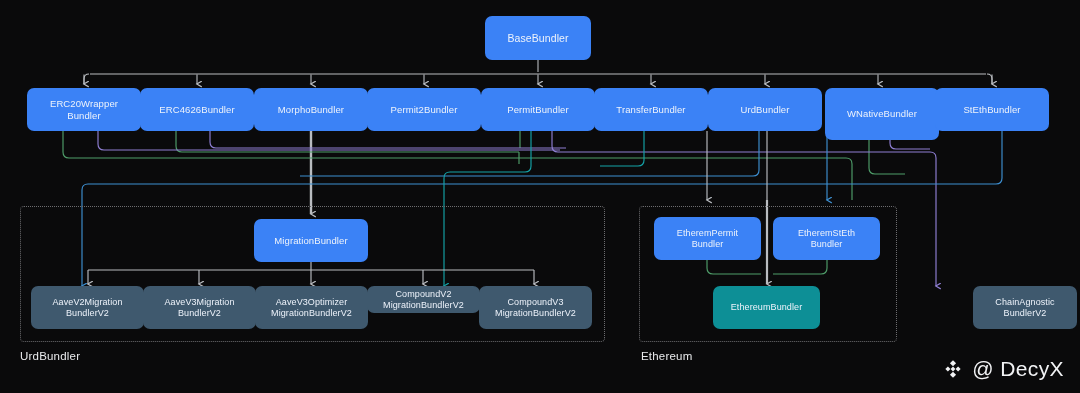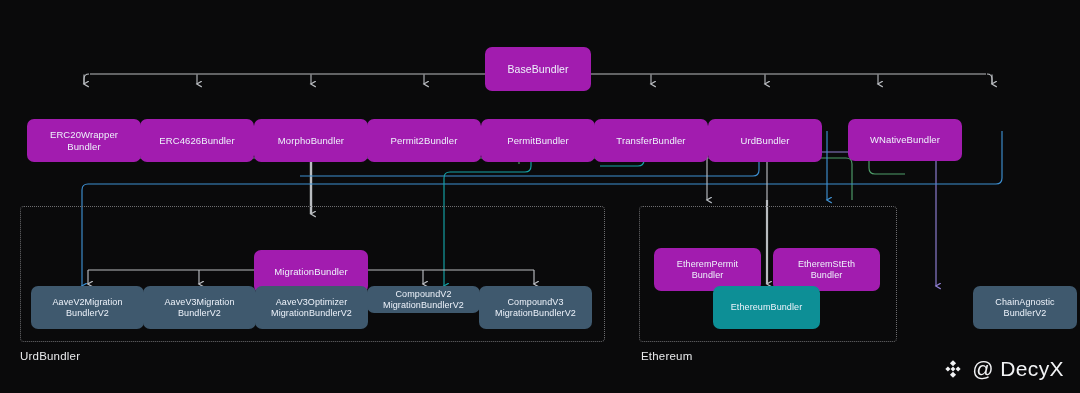--- a/index.html
+++ b/index.html
@@ -19,21 +19,21 @@
     box-sizing:border-box;
     border-radius:7px;
     display:flex;align-items:center;justify-content:center;
     text-align:center;
     color:#eef3fb;
     line-height:1.22;
     letter-spacing:.1px;
     padding:2px 4px;
     z-index:3;
   }
-  .blue{background:#a21caf;margin-top:31px;}
+  .blue{background:#3b82f6;}
   .slate{background:#3f596e;}
   .teal{background:#0d8f96;}
   .n-root{font-size:10.5px;}
   .n-mid{font-size:9.5px;}
   .n-small{font-size:9px;}
   .group{
     position:absolute;
     box-sizing:border-box;
     border:1.5px dotted #6d6d70;
     border-radius:4px;
@@ -169,21 +169,22 @@
   <div class="node blue n-root" style="left:485px;top:16px;width:106px;height:44px;">BaseBundler</div>
 
   <div class="node blue n-mid" style="left:27px;top:88px;width:114px;height:43px;white-space:pre-line;">ERC20Wrapper
 Bundler</div>
   <div class="node blue n-mid" style="left:140px;top:88px;width:114px;height:43px;white-space:pre-line;">ERC4626Bundler</div>
   <div class="node blue n-mid" style="left:254px;top:88px;width:114px;height:43px;white-space:pre-line;">MorphoBundler</div>
   <div class="node blue n-mid" style="left:367px;top:88px;width:114px;height:43px;white-space:pre-line;">Permit2Bundler</div>
   <div class="node blue n-mid" style="left:481px;top:88px;width:114px;height:43px;white-space:pre-line;">PermitBundler</div>
   <div class="node blue n-mid" style="left:594px;top:88px;width:114px;height:43px;white-space:pre-line;">TransferBundler</div>
   <div class="node blue n-mid" style="left:708px;top:88px;width:114px;height:43px;white-space:pre-line;">UrdBundler</div>
-  <div class="node blue n-mid" style="left:848px;top:88px;width:114px;height:42px;white-space:pre-line;">WNativeBundler</div>
+  <div class="node blue n-mid" style="left:825px;top:88px;width:114px;height:52px;white-space:pre-line;">WNativeBundler</div>
+  <div class="node blue n-mid" style="left:935px;top:88px;width:114px;height:43px;white-space:pre-line;">StEthBundler</div>
 
   <div class="node blue n-mid" style="left:254px;top:219px;width:114px;height:43px;">MigrationBundler</div>
 
   <div class="node slate n-small" style="left:31px;top:286px;width:113px;height:43px;white-space:pre-line;">AaveV2Migration
 BundlerV2</div>
   <div class="node slate n-small" style="left:143px;top:286px;width:113px;height:43px;white-space:pre-line;">AaveV3Migration
 BundlerV2</div>
   <div class="node slate n-small" style="left:255px;top:286px;width:113px;height:43px;white-space:pre-line;">AaveV3Optimizer
 MigrationBundlerV2</div>
   <div class="node slate n-small" style="left:367px;top:286px;width:113px;height:27px;white-space:pre-line;">CompoundV2

